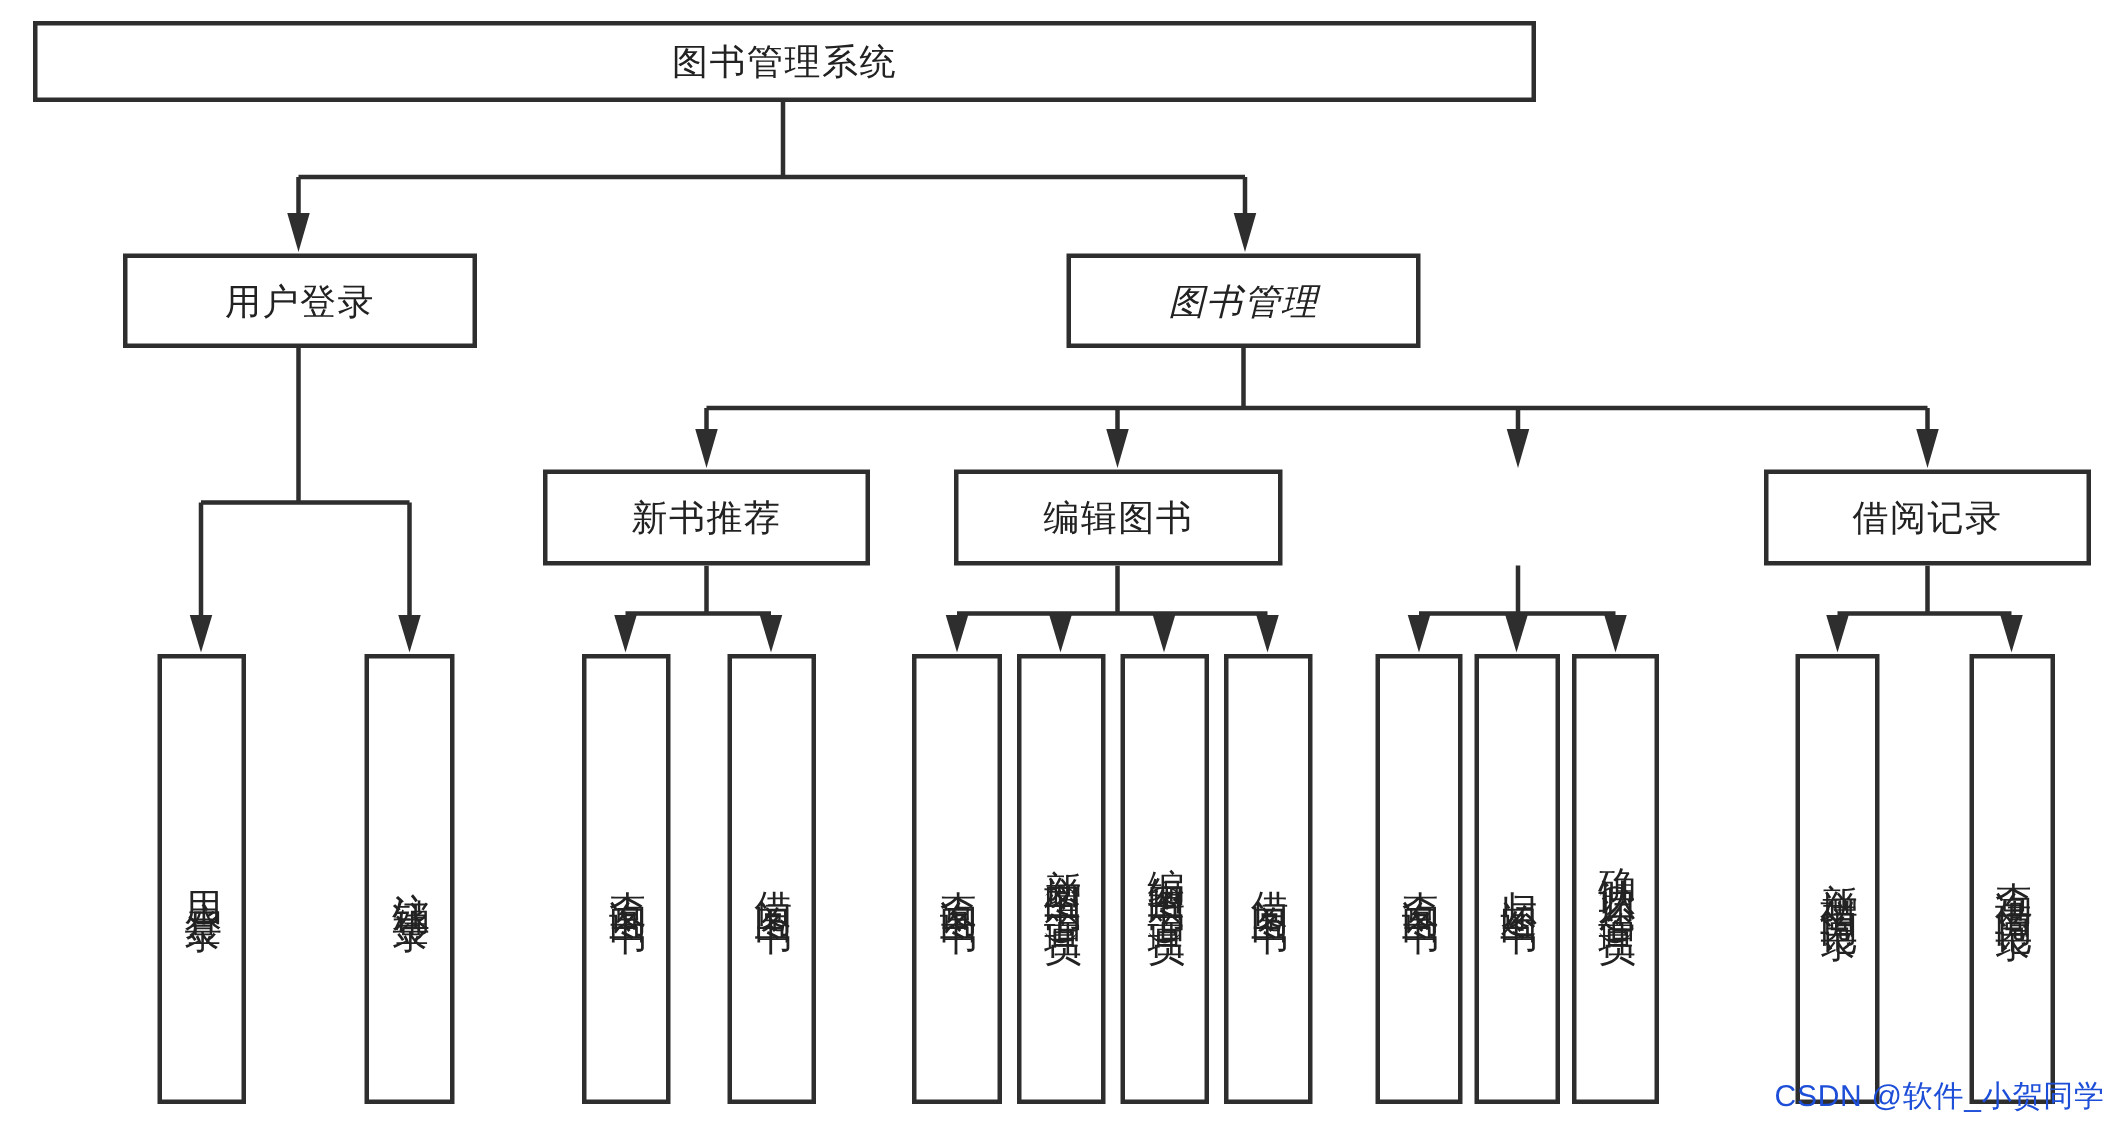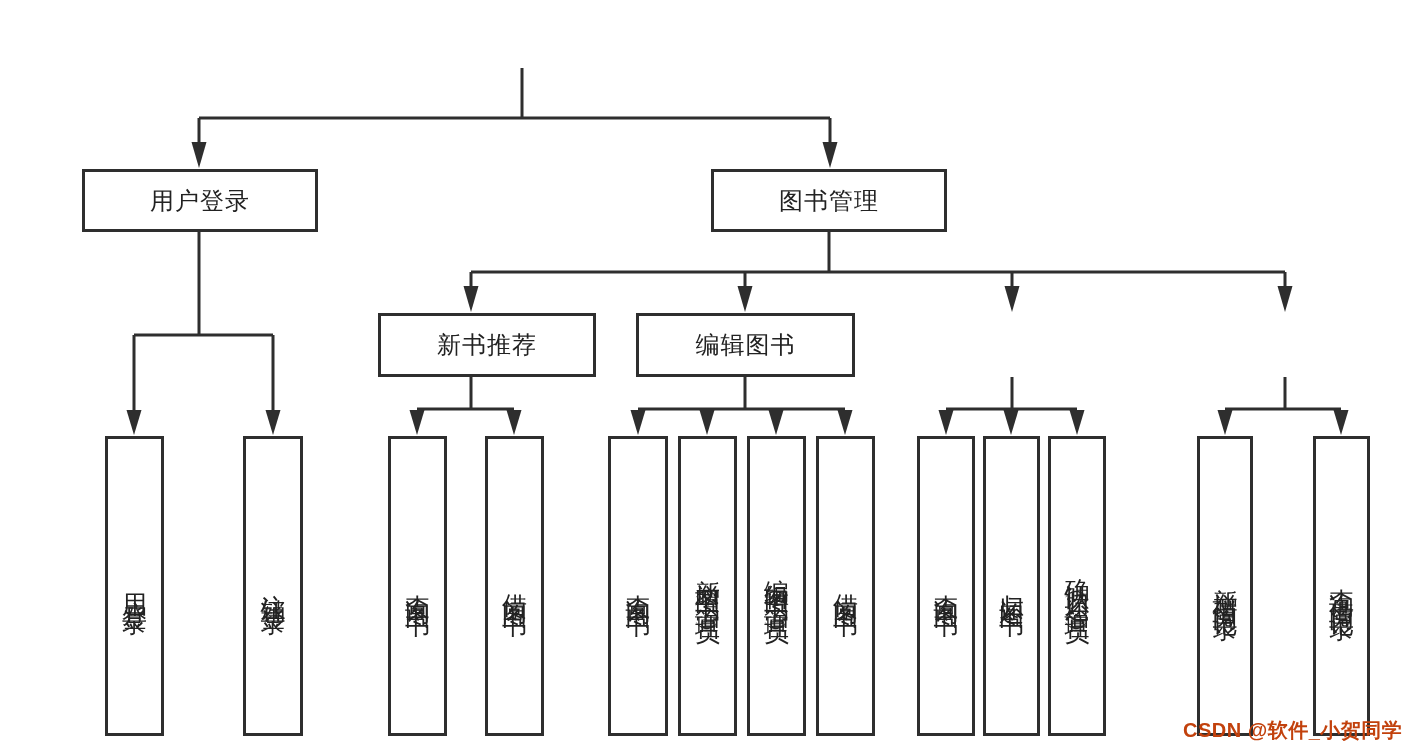--- a/index.html
+++ b/index.html
@@ -32,23 +32,23 @@
     display: flex;
     align-items: center;
     justify-content: center;
     z-index: 2;
     text-align: center;
     letter-spacing: 1px;
   }
   .hnode { font-size: 24px; }
   .root  { left: 22px;  top: 14px;  width: 1002px; height: 54px; }
   .l2a   { left: 82px;  top: 169px; width: 236px;  height: 63px; }
-  .l2b   { left: 711px; top: 169px; width: 236px;  height: 63px; }
+  .l2b   { left: 711px; top: 169px; width: 236px;  height: 63px; font-style: italic; }
   .l3    { top: 313px; height: 64px; }
-  .l3a   { left: 362px;  width: 218px; margin-left: 16px; }
+  .l3a   { left: 362px;  width: 218px; }
   .l3b   { left: 636px;  width: 219px; }
   .l3c   { left: 903px;  width: 218px; }
   .l3d   { left: 1176px; width: 218px; }
   .leaf {
     top: 436px;
     height: 300px;
     writing-mode: vertical-rl;
     font-size: 25px;
     letter-spacing: 6px;
     line-height: 1.0;
@@ -65,24 +65,23 @@
   .fD1 { left: 983px;  width: 57px; }
   .fD2 { left: 1048px; width: 58px; }
   .fE0 { left: 1197px; width: 56px; }
   .fE1 { left: 1313px; width: 57px; }
   .watermark {
     position: absolute;
     left: 1183px;
     top: 717px;
     z-index: 5;
     font-size: 20px;
-    color: #c2410c;
+    color: #1d4ed8;
     letter-spacing: 0.5px;
     white-space: nowrap;
-    font-weight: bold;
   }
 </style>
 </head>
 <body>
 
 <div class="stage">
 
   <svg class="connectors" width="1405" height="747" viewBox="0 0 1405 747" xmlns="http://www.w3.org/2000/svg">
     <g stroke="#2e2e2e" stroke-width="3" fill="none">
 
@@ -116,26 +115,28 @@
       <polygon points="768.5,410 783.5,410 776,435"></polygon>
       <polygon points="837.5,410 852.5,410 845,435"></polygon>
       <polygon points="938.5,410 953.5,410 946,435"></polygon>
       <polygon points="1003.5,410 1018.5,410 1011,435"></polygon>
       <polygon points="1069.5,410 1084.5,410 1077,435"></polygon>
       <polygon points="1217.5,410 1232.5,410 1225,435"></polygon>
       <polygon points="1333.5,410 1348.5,410 1341,435"></polygon>
     </g>
   </svg>
 
+  <div class="node hnode root">图书管理系统</div>
 
   <div class="node hnode l2a">用户登录</div>
   <div class="node hnode l2b">图书管理</div>
 
   <div class="node hnode l3 l3a">新书推荐</div>
   <div class="node hnode l3 l3b">编辑图书</div>
+  <div class="node hnode l3 l3d">借阅记录</div>
 
   <div class="node leaf fA0">用户登录</div>
   <div class="node leaf fA1">注销登录</div>
 
   <div class="node leaf fB0">查询图书</div>
   <div class="node leaf fB1">借阅图书</div>
 
   <div class="node leaf fC0">查询图书</div>
   <div class="node leaf fC1">新增图书（管理员）</div>
   <div class="node leaf fC2">编辑图书（管理员）</div>

